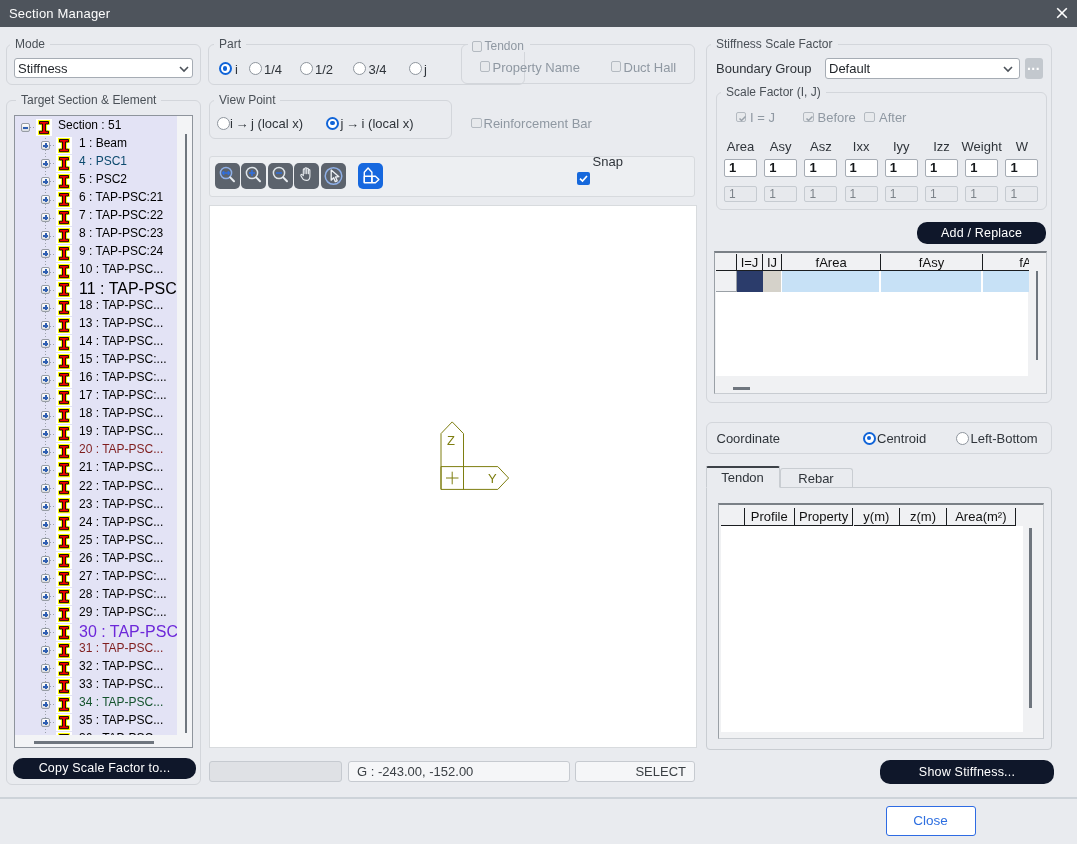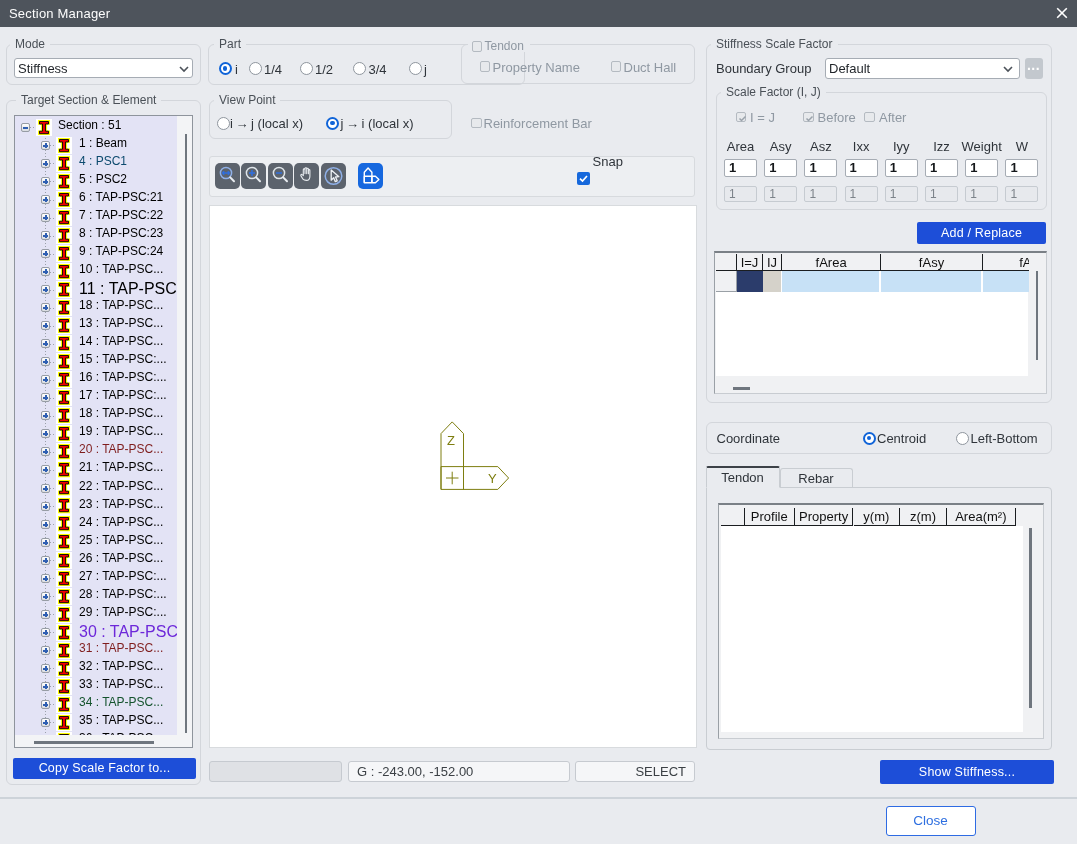--- a/index.html
+++ b/index.html
@@ -13,21 +13,21 @@
 .lbl { position:absolute; font-size:13px; color:#2f343a; white-space:nowrap; }
 .dis { color:#8f98a2; }
 .sel { position:absolute; background:#fff; border:1px solid #a6acb4; border-radius:3px; font-size:13px; color:#1f2328; }
 .sel .tx { position:absolute; left:3px; top:0; }
 .radio { position:absolute; width:13px; height:13px; border-radius:50%; background:#fff; border:1px solid #8f969e; }
 .radio.on { border:2px solid #1064d8; }
 .radio.on::after { content:''; position:absolute; left:2.2px; top:2.2px; width:4.6px; height:4.6px; border-radius:50%; background:#1064d8; }
 .cb { position:absolute; width:10.5px; height:10.5px; border-radius:2px; background:#e7e9ec; border:1px solid #b4bac1; }
 .cb.blue { width:13px; height:13px; background:#1668dc; border:none; }
 .cb svg { position:absolute; left:0; top:0; }
-.btn { position:absolute; background:#1d4ed8; border-radius:2px; color:#fff; font-size:12.5px; text-align:center; letter-spacing:0.2px; }
+.btn { position:absolute; background:#0f172a; border-radius:10px; color:#fff; font-size:12.5px; text-align:center; letter-spacing:0.2px; }
 .tbtn { position:absolute; width:25px; height:26px; background:#5c636d; border-radius:5px; }
 input.sf { position:absolute; width:33px; height:18px; border:1px solid #a6acb4; border-radius:2px; font-family:"Liberation Sans",sans-serif; font-size:13px; font-weight:bold; padding-left:4px; color:#14171a; background:#fff; }
 input.sf2 { position:absolute; width:33px; height:16px; border:1px solid #c6cbd1; border-radius:2px; font-family:"Liberation Sans",sans-serif; font-size:12px; padding-left:4px; color:#7c838a; background:#e7e9ed; }
 </style>
 </head>
 <body>
 <div class="titlebar">
     <span class="t">Section Manager</span>
 <svg class="abs" style="left:1052px;top:3px" width="20" height="20" viewBox="0 0 20 20">
       <path d="M5.2 5.2 L14.8 14.8 M14.8 5.2 L5.2 14.8" stroke="#fff" stroke-width="1.6"></path>

